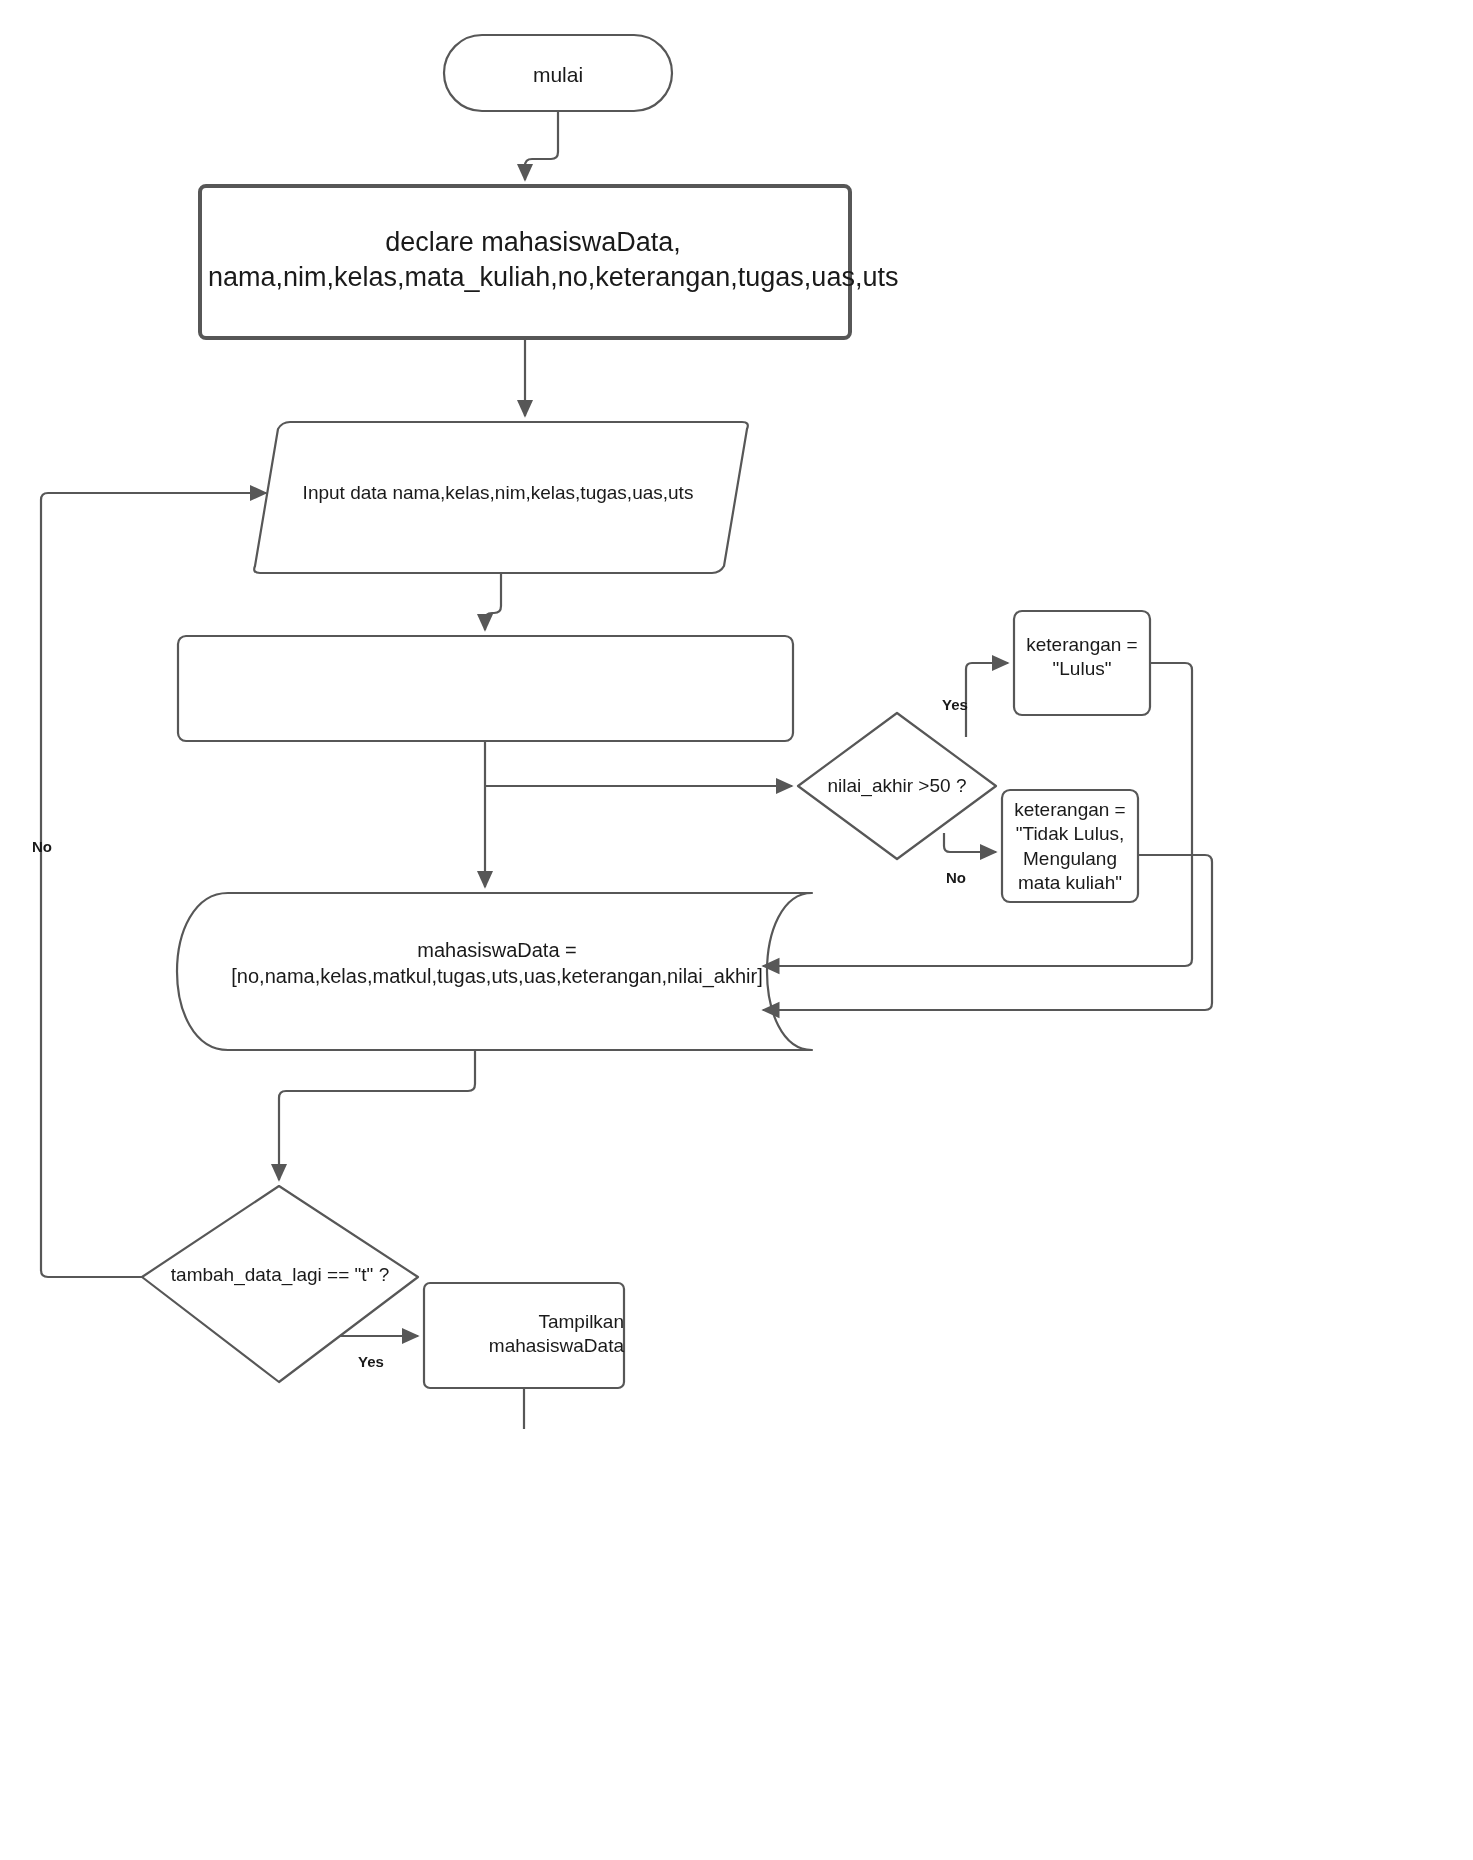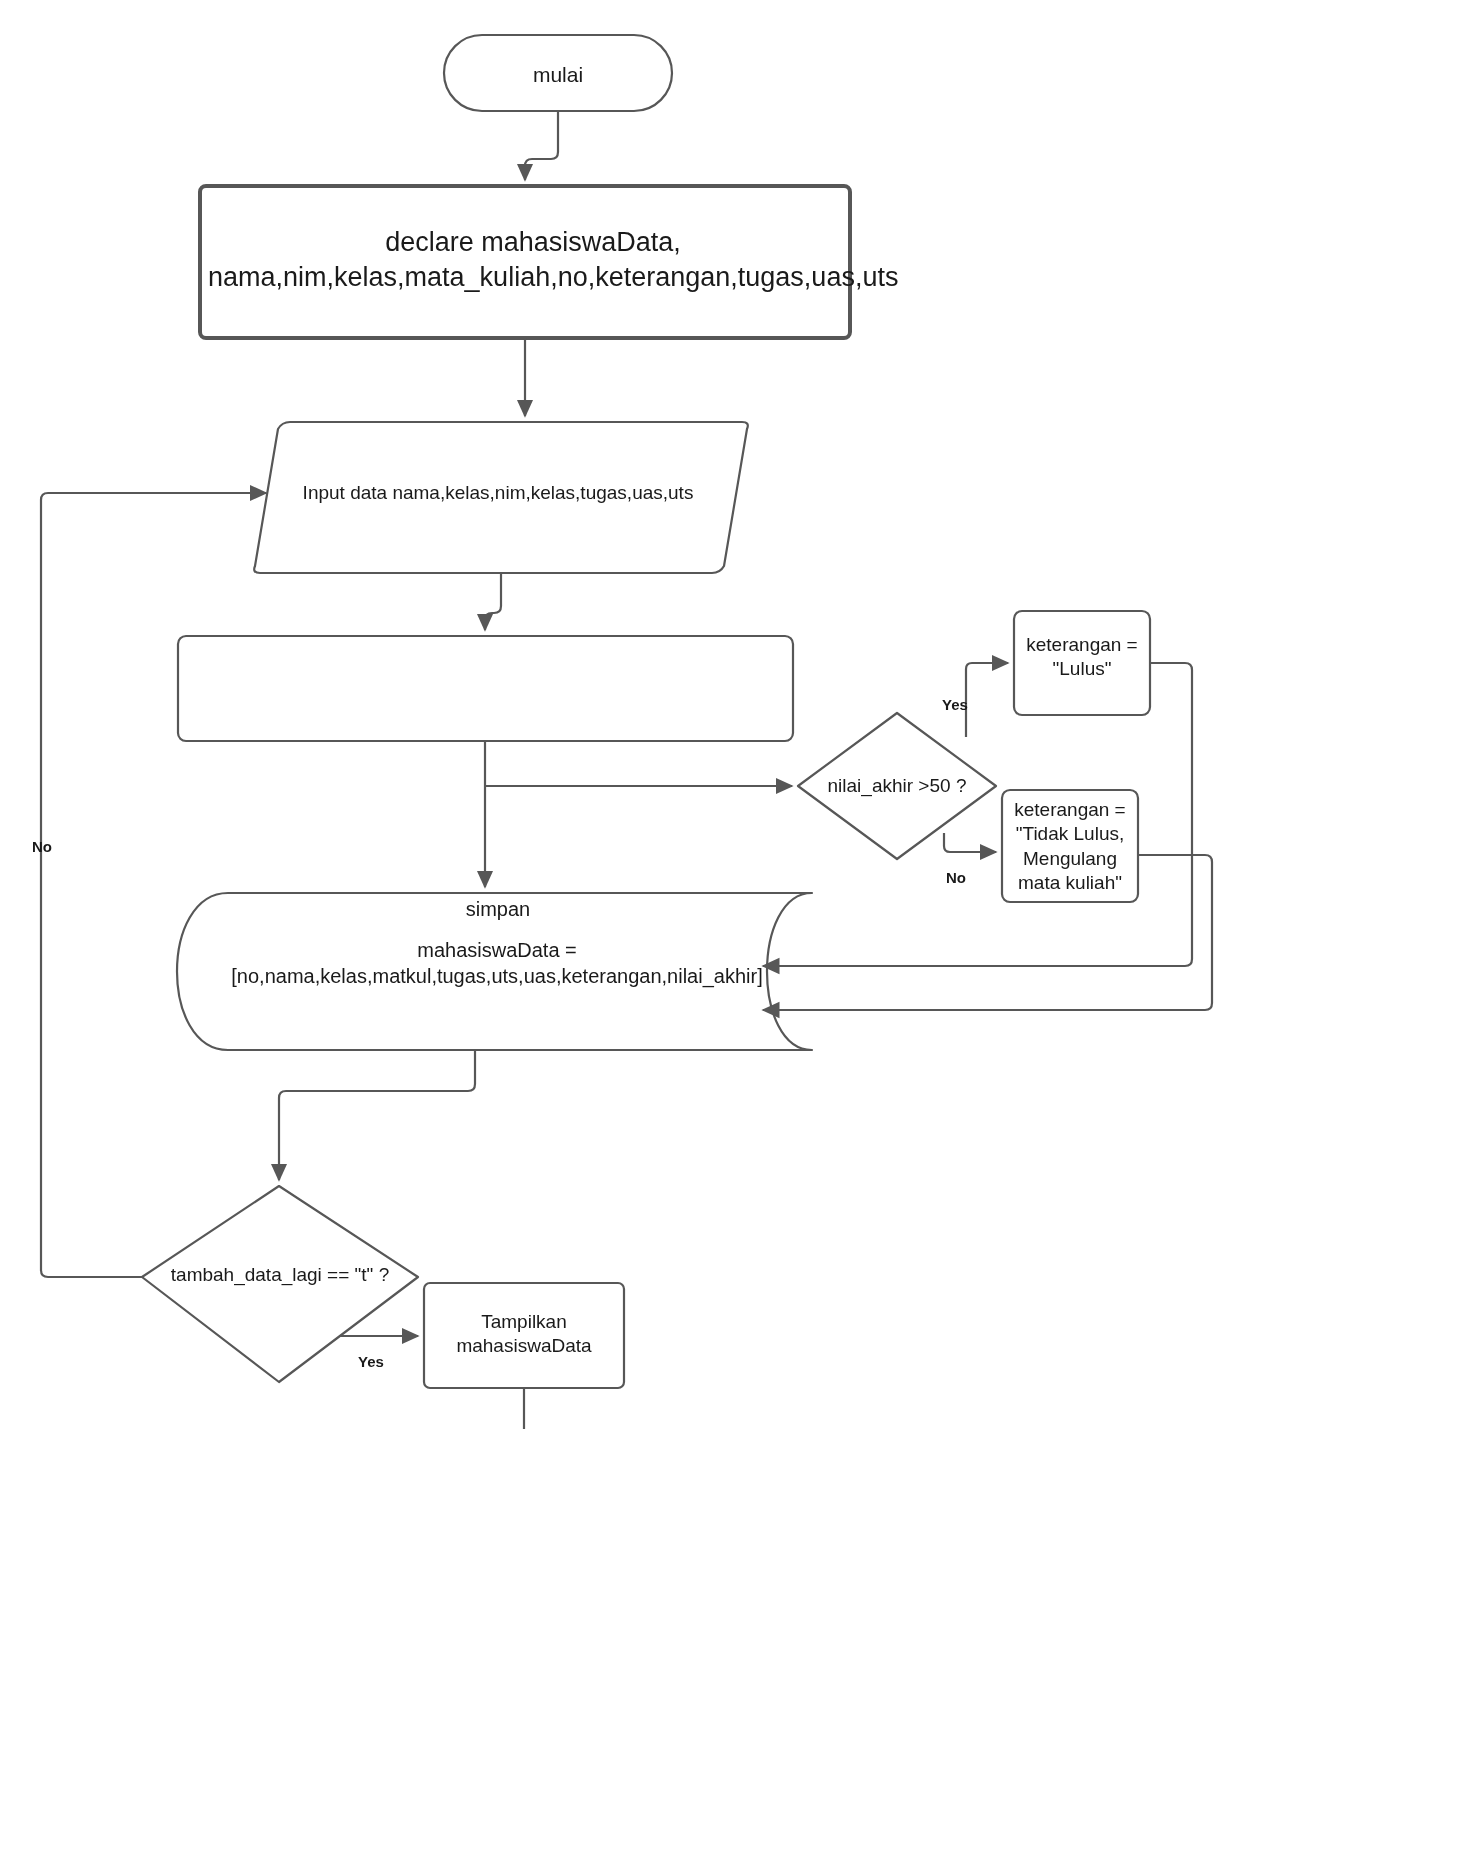--- a/index.html
+++ b/index.html
@@ -166,28 +166,27 @@
   <div class="node-text t-decision" style="left:802px; top:774px; width:190px;">nilai_akhir &gt;50 ?</div>
 
   <div class="node-text t-keterangan" style="left:1014px; top:633px; width:136px;">keterangan =
 "Lulus"</div>
 
   <div class="node-text t-keterangan" style="left:1000px; top:798px; width:140px;">keterangan =
 "Tidak Lulus,
 Mengulang
 mata kuliah"</div>
 
-  <div class="node-text t-store-head" style="left:228px; top:897px; width:540px;">simpan</div>
 
   <div class="node-text t-store-body" style="left:190px; top:938px; width:614px;">mahasiswaData =
 [no,nama,kelas,matkul,tugas,uts,uas,keterangan,nilai_akhir]</div>
 
   <div class="node-text t-decision2" style="left:146px; top:1263px; width:268px;">tambah_data_lagi == "t" ?</div>
 
-  <div class="node-text t-display" style="left:424px; top:1310px; width:200px;">Tampilkan
+  <div class="node-text t-display" style="left:424px; top:1310px; width:200px;text-align:right;">Tampilkan
 mahasiswaData</div>
 
   <div class="node-text t-selesai" style="left:410px; top:1485px; width:230px;">Selesai</div>
 
   <div class="edge-label" style="left:942px; top:671px;">Yes</div>
 
   <div class="edge-label" style="left:946px; top:844px;">No</div>
 
   <div class="edge-label" style="left:32px; top:813px;">No</div>
 

